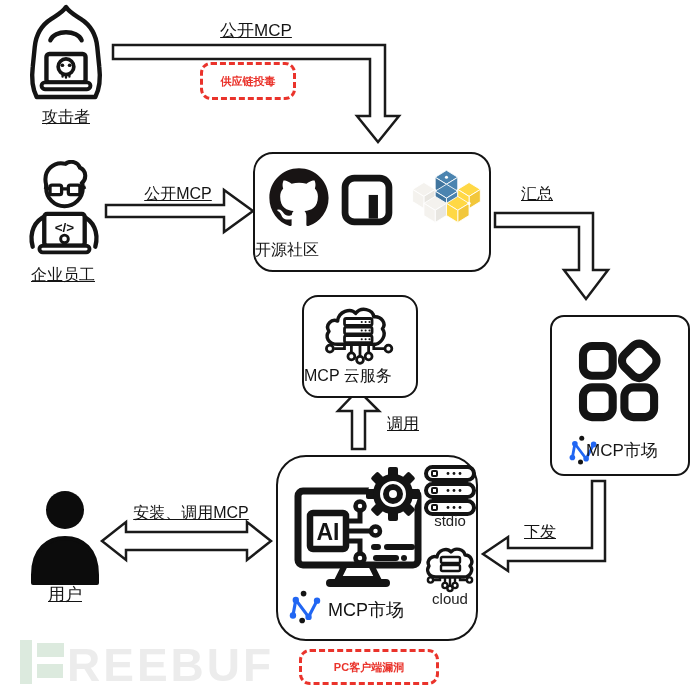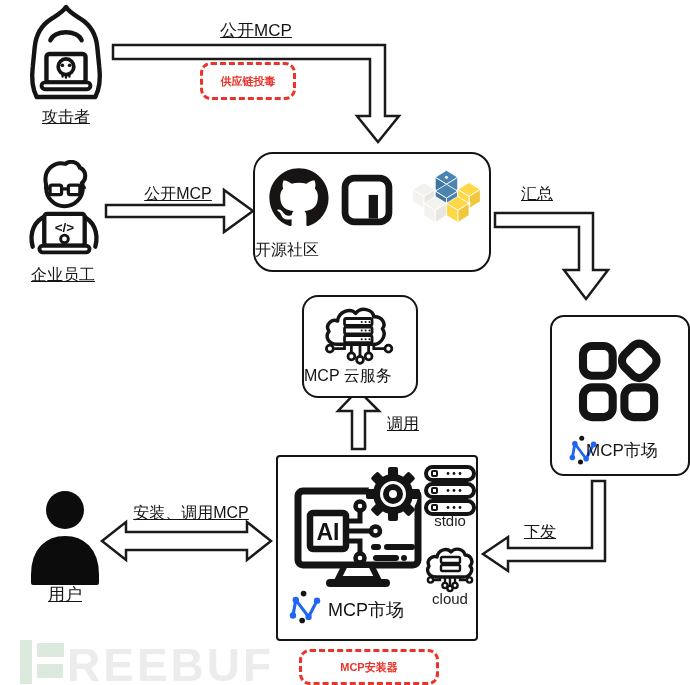--- a/index.html
+++ b/index.html
@@ -177,21 +177,21 @@
         <circle cx="13" cy="53" r="4"></circle>
           <circle cx="81" cy="53" r="4"></circle>
       </g>
     </svg>
     <div class="node-label" style="bottom:9px">MCP 云服务</div>
   </div>
 
   <div class="lbl" style="left:378px;top:414px;width:50px">调用</div>
   <div class="lbl" style="left:515px;top:522px;width:50px">下发</div>
 
-  <div class="node" style="left:276px;top:455px;width:198px;height:182px;border-radius:4px">
+  <div class="node" style="left:276px;top:455px;width:198px;height:182px;border-radius:30px">
     <svg class="abs" style="left:12px;top:8px" width="150" height="126" viewBox="0 0 150 126">
       <rect x="8" y="26" width="120" height="74" rx="5" fill="#fff" stroke="#141414" stroke-width="7"></rect>
       <path d="M55,100 L81,100 L88,114 L48,114 Z" fill="#fff" stroke="#141414" stroke-width="6"></path>
       <rect x="36" y="114" width="64" height="8" rx="4" fill="#141414"></rect>
       <rect x="20" y="48" width="36" height="36" rx="3" fill="#fff" stroke="#141414" stroke-width="6.5"></rect>
       <text x="38" y="75" text-anchor="middle" font-size="23" font-weight="bold" fill="#141414">AI</text>
       <g stroke="#141414" stroke-width="5" fill="none">
         <path d="M56,56 L70,56 L70,46"></path>
         <path d="M56,66 L80,66"></path>
         <path d="M56,76 L70,76 L70,88"></path>
@@ -266,21 +266,21 @@
       <g stroke="#2166f3" stroke-width="4.5" stroke-linecap="round">
         <path d="M7,36 L11,14 M11,14 L29,38 M29,38 L41,15" fill="none"></path>
       </g>
       <circle cx="7" cy="36" r="4.5" fill="#2166f3"></circle>
       <circle cx="11" cy="14" r="4.5" fill="#2166f3"></circle>
       <circle cx="29" cy="38" r="4.5" fill="#2166f3"></circle>
       <circle cx="41" cy="15" r="4.5" fill="#2166f3"></circle>
     </svg>
     <div class="node-label" style="left:50px;right:auto;top:141px;font-size:18px">MCP市场</div>
   </div>
-  <div class="risk" style="left:299px;top:649px;width:134px;height:30px">MCP安装器</div>
+  <div class="risk" style="left:299px;top:649px;width:134px;height:30px">PC客户端漏洞</div>
 
   <svg class="abs" style="left:26px;top:487px" width="78" height="100" viewBox="0 0 78 100">
     <circle cx="39" cy="23" r="19" fill="#0c0c0c"></circle>
     <path d="M7,96 L7,88 C7,62 22,51 39,51 C56,51 71,62 71,88 L71,96 Z" fill="#0c0c0c" stroke="#0c0c0c" stroke-width="4" stroke-linejoin="round"></path>
   </svg>
   <div class="lbl" style="left:26px;top:583px;width:78px;font-size:17px">用户</div>
   <div class="lbl" style="left:120px;top:503px;width:142px">安装、调用MCP</div>
 
 </div>
 

